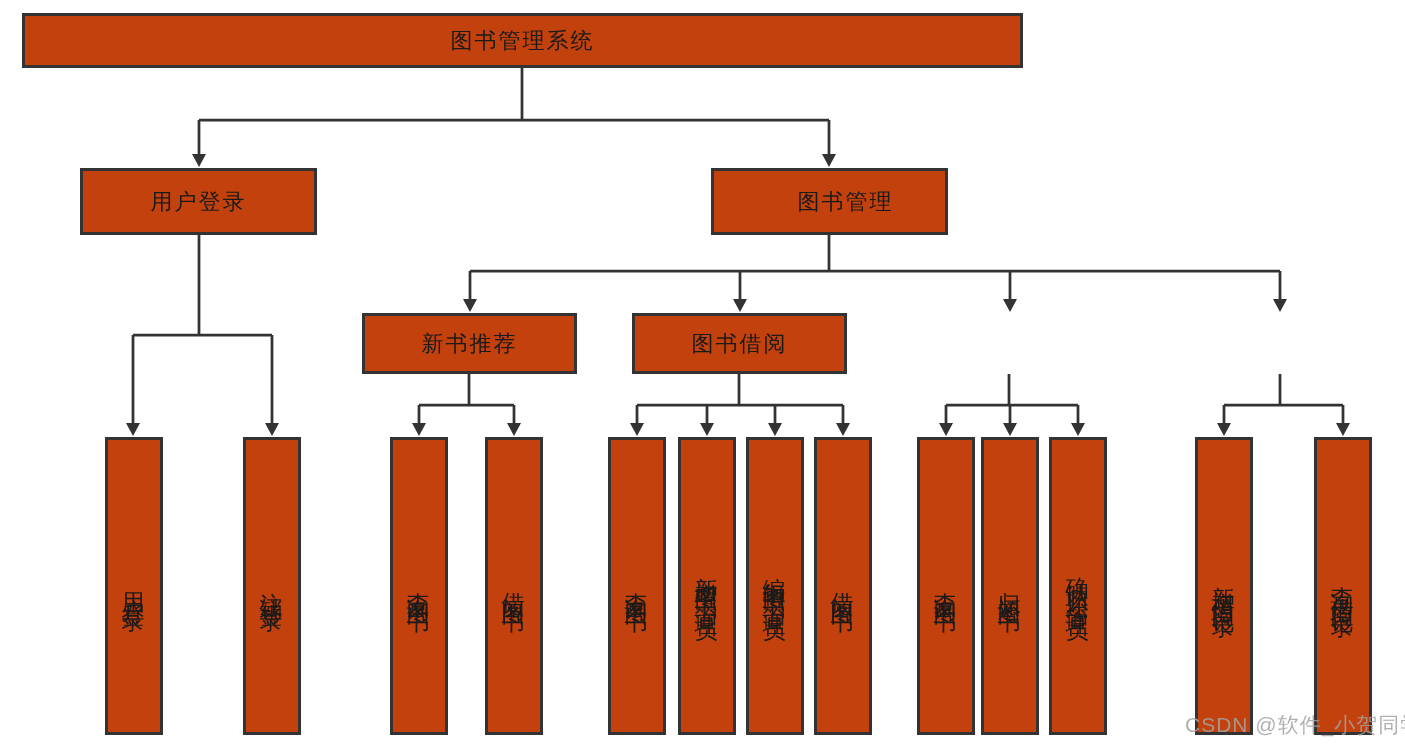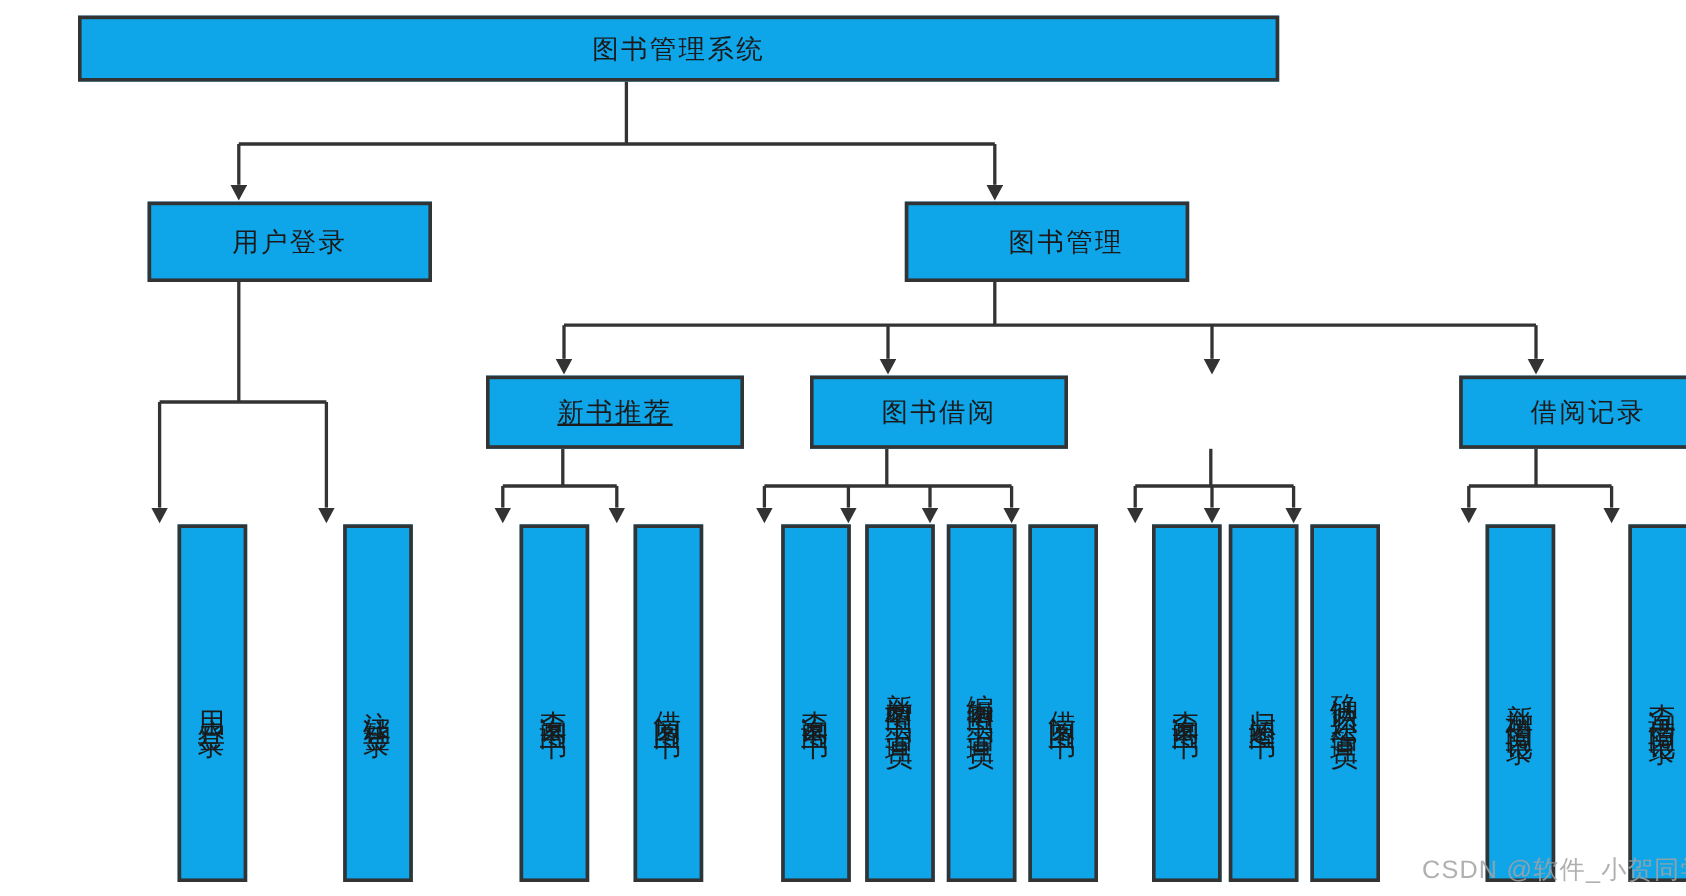--- a/index.html
+++ b/index.html
@@ -20,47 +20,46 @@
     position: absolute;
     left: 0; top: 0;
     width: 1405px;
     height: 747px;
     z-index: 0;
   }
   .box {
     position: absolute;
     box-sizing: border-box;
     border: 3px solid #333333;
-    background: #0ea5e9;
+    background: #c2410c;
     display: flex;
     align-items: center;
     justify-content: center;
     z-index: 1;
     white-space: nowrap;
-    margin-left: 43px;
   }
   .hbox {
     font-size: 22px;
     letter-spacing: 2px;
   }
   .vbox {
     writing-mode: vertical-rl;
     text-orientation: mixed;
     font-size: 23px;
     letter-spacing: 6px;
     top: 437px;
     width: 58px;
     height: 298px;
     white-space: normal;
   }
   
   .n-root        { left: 22px;   top: 13px;  width: 1001px; height: 55px; }
   .n-user-login  { left: 80px;   top: 168px; width: 237px;  height: 67px; }
   .n-book-mgmt   { left: 711px;  top: 168px; width: 237px;  height: 67px; padding-left: 32px; }
-  .n-new-rec     { left: 362px;  top: 313px; width: 215px;  height: 61px; text-decoration: underline; }
+  .n-new-rec     { left: 362px;  top: 313px; width: 215px;  height: 61px; }
   .n-book-borrow { left: 632px;  top: 313px; width: 215px;  height: 61px; text-align: center; }
   .n-current     { left: 902px;  top: 313px; width: 215px;  height: 61px; }
   .n-records     { left: 1173px; top: 313px; width: 215px;  height: 61px; }
   
   .l1a { left: 105px; }
   .l1b { left: 243px; }
   .l2a { left: 390px; }
   .l2b { left: 485px; }
   .l3a { left: 608px; }
   .l3b { left: 678px; }
@@ -138,21 +137,20 @@
     </g>
   </svg>
 
   <div class="box hbox n-root">图书管理系统</div>
 
   <div class="box hbox n-user-login">用户登录</div>
   <div class="box hbox n-book-mgmt">图书管理</div>
 
   <div class="box hbox n-new-rec">新书推荐</div>
   <div class="box hbox n-book-borrow">图书借阅</div>
-  <div class="box hbox n-records">借阅记录</div>
 
   <div class="box vbox l1a">用户登录</div>
   <div class="box vbox l1b">注销登录</div>
 
   <div class="box vbox l2a">查询图书</div>
   <div class="box vbox l2b">借阅图书</div>
 
   <div class="box vbox l3a">查询图书</div>
   <div class="box vbox l3b">新增图书（管理员）</div>
   <div class="box vbox l3c">编辑图书（管理员）</div>

